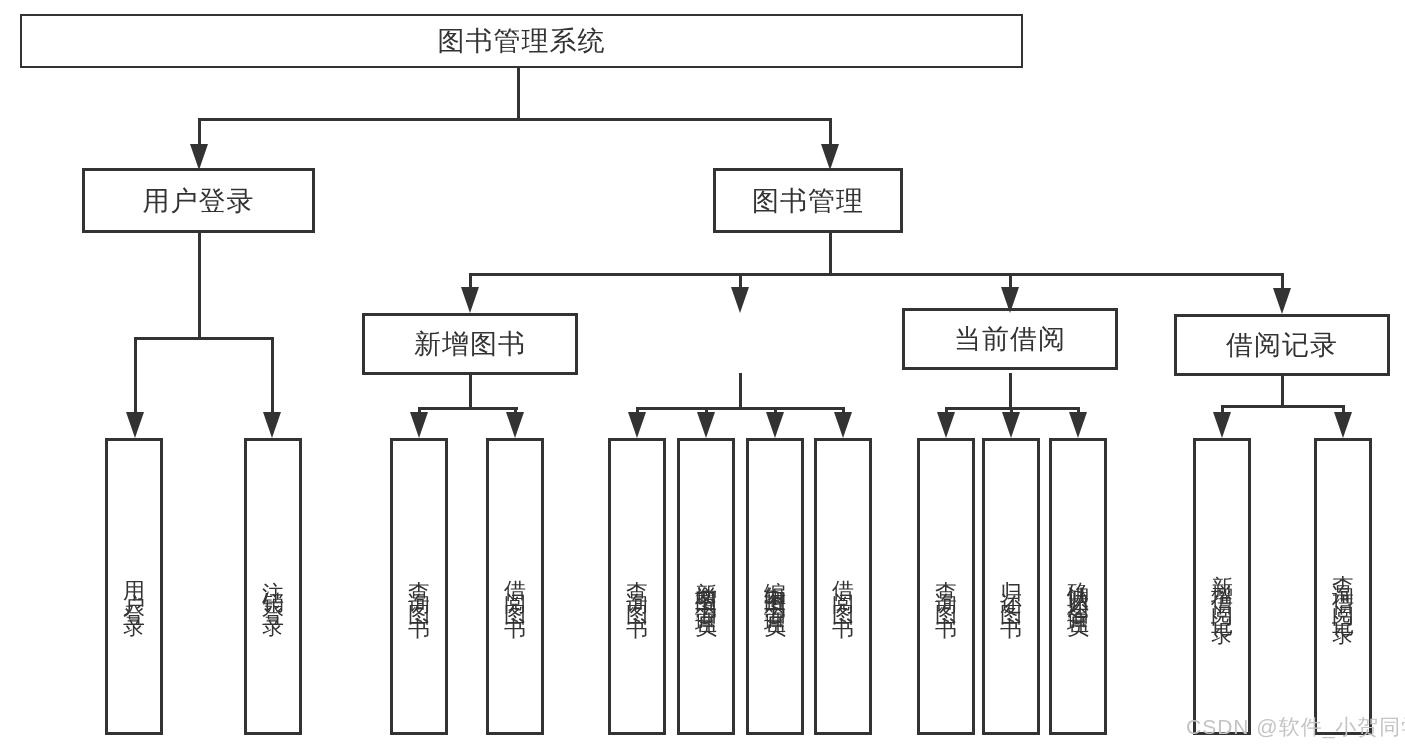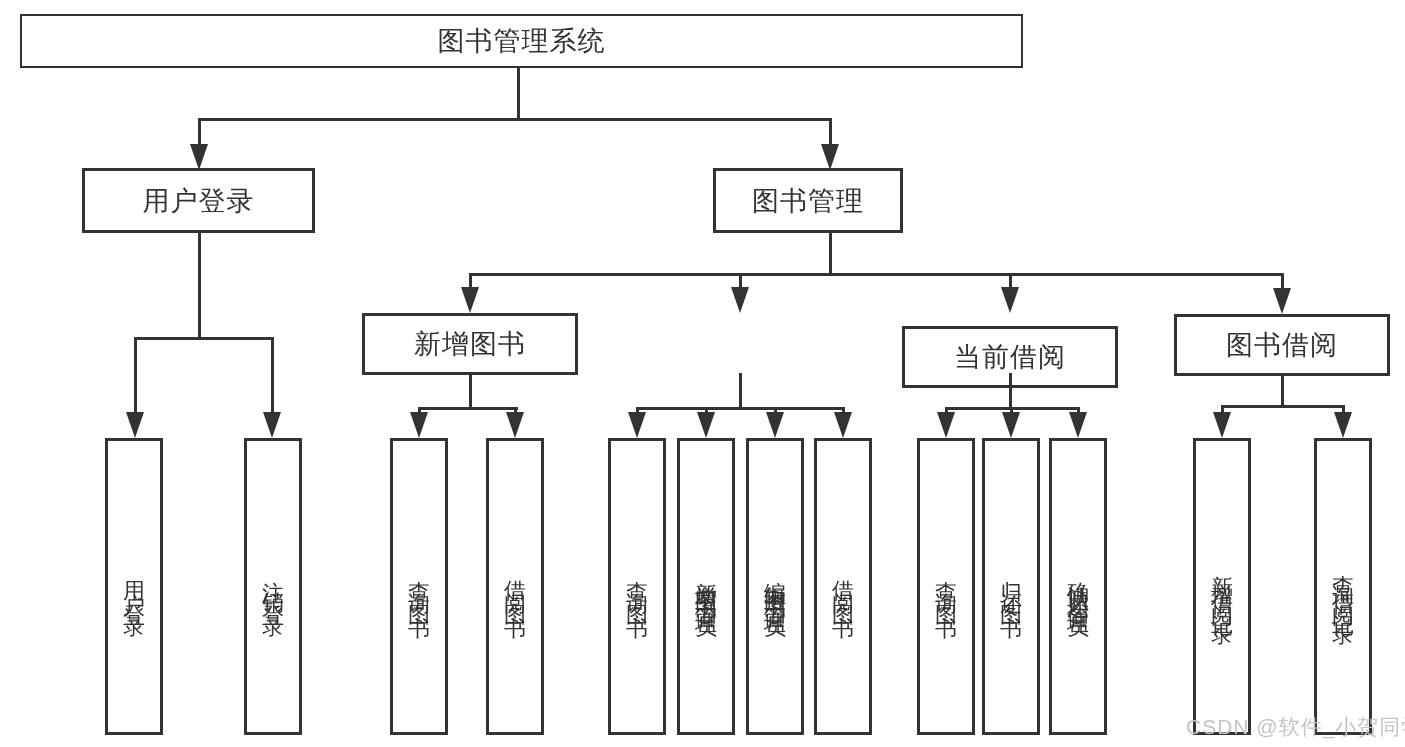--- a/index.html
+++ b/index.html
@@ -60,26 +60,26 @@
 
   <div class="box" style="left:713px;top:168px;width:190px;height:65px">
     <span class="hlabel">图书管理</span>
   </div>
 
   <div class="box" style="left:362px;top:313px;width:216px;height:62px">
     <span class="hlabel">新增图书</span>
   </div>
 
 
-  <div class="box" style="left:902px;top:326px;width:216px;height:62px">
+  <div class="box" style="left:902px;top:308px;width:216px;height:62px">
     <span class="hlabel">当前借阅</span>
   </div>
 
   <div class="box" style="left:1174px;top:314px;width:216px;height:62px">
-    <span class="hlabel">图书借阅</span>
+    <span class="hlabel">借阅记录</span>
   </div>
 
   <div class="box leaf" style="left:105px">
     <span class="vlabel">用户登录</span>
   </div>
   <div class="box leaf" style="left:244px">
     <span class="vlabel">注销登录</span>
   </div>
   <div class="box leaf" style="left:390px">
     <span class="vlabel">查询图书</span>

